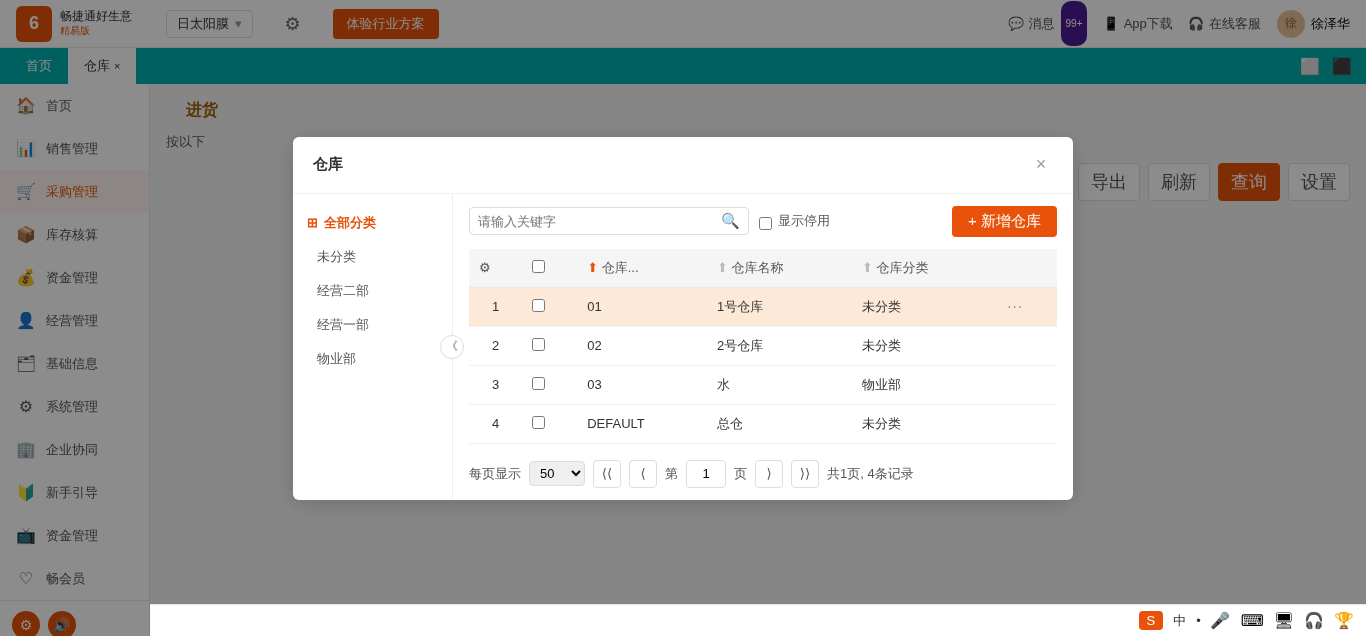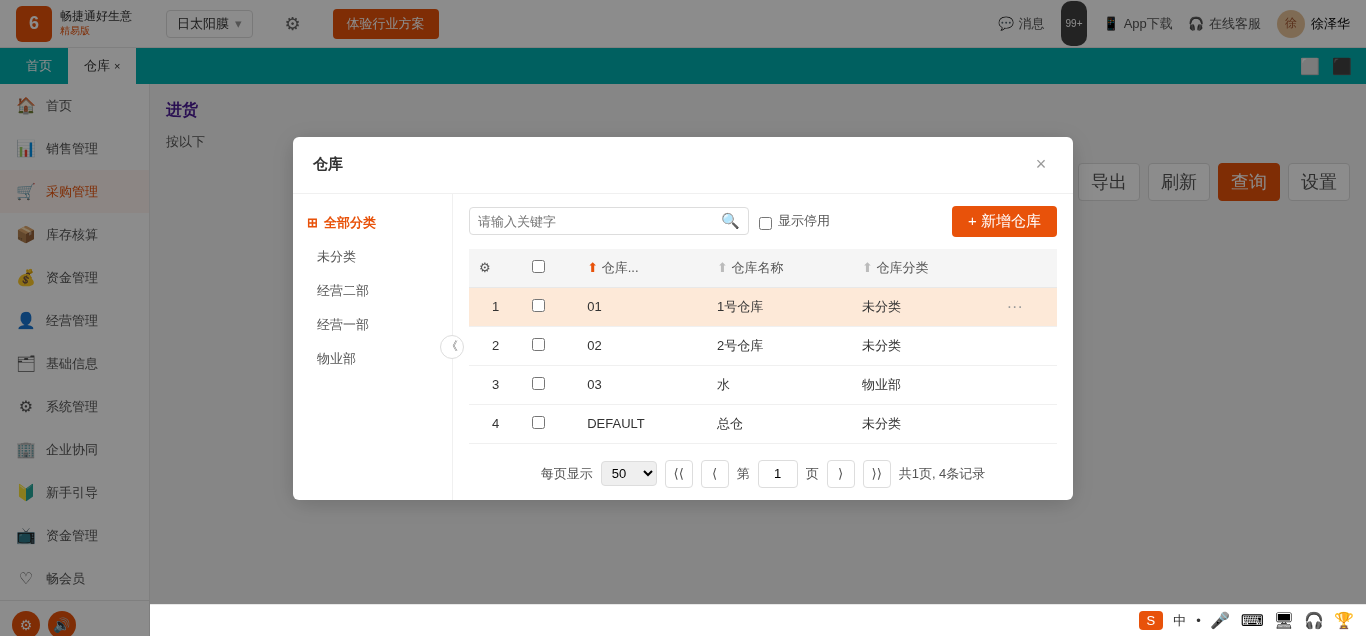--- a/index.html
+++ b/index.html
@@ -57,23 +57,23 @@
       cursor: pointer; font-size: 13px;
     }
     .top-right {
       display: flex; align-items: center; gap: 16px;
     }
     .top-right-item {
       display: flex; align-items: center; gap: 4px;
       cursor: pointer; color: #555; font-size: 13px;
     }
     .badge {
-      background: #404040; color: #fff;
+      background: #4c1d95; color: #fff;
       border-radius: 10px; font-size: 10px;
-      padding: 17px 5px; margin-left: 12px;
+      padding: 17px 5px; margin-left: 2px;
     }
     .user-info { display: flex; align-items: center; gap: 6px; cursor: pointer; }
     .user-avatar { width: 28px; height: 28px; border-radius: 50%; background: #e8c49a; display: flex; align-items: center; justify-content: center; font-size: 12px; color: #a0522d; }
 
     
     .nav-tabs {
       height: 36px;
       background: #00b0b0;
       display: flex;
       align-items: center;
@@ -119,21 +119,21 @@
     }
     .sidebar-bottom-icon { width: 28px; height: 28px; background: #e8520a; border-radius: 50%; display: flex; align-items: center; justify-content: center; cursor: pointer; }
 
     
     .content-area {
       flex: 1;
       background: #f5f5f5;
       padding: 16px;
       position: relative;
     }
-    .page-title { font-size: 16px; font-weight: bold; color: #4c1d95; margin-bottom: 12px; }
+    .page-title { font-size: 16px; font-weight: bold; color: #a16207; margin-bottom: 12px; margin-left: 20px; }
     .content-toolbar {
       display: flex; align-items: center; gap: 8px;
       margin-bottom: 12px;
     }
     .toolbar-btn {
       padding: 6px 12px; border: 1px solid #ddd;
       background: #fff; border-radius: 4px;
       cursor: pointer; font-size: 18px; color: #555;
     }
     .toolbar-btn.primary { background: #e8520a; color: #fff; border-color: #e8520a; text-align: right; }
@@ -250,21 +250,21 @@
       padding: 10px 10px;
       border-bottom: 1px solid #f0f0f0;
       color: #333;
     }
     .data-table tr.active-row { background: #fde9d8; }
     .settings-col { text-align: center; color: #999; }
     .row-num { text-align: center; color: #999; }
     .more-btn { color: #999; cursor: pointer; font-size: 16px; }
     
     .pagination {
-      display: flex; align-items: center; justify-content: center;
+      display: flex; align-items: center; 
       margin-top: 16px; gap: 8px; font-size: 13px; color: #555;
     }
     .page-btn {
       width: 28px; height: 28px;
       border: 1px solid #ddd; border-radius: 4px;
       display: flex; align-items: center; justify-content: center;
       cursor: pointer; background: #fff; color: #555;
     }
     .page-input {
       width: 40px; height: 28px;

